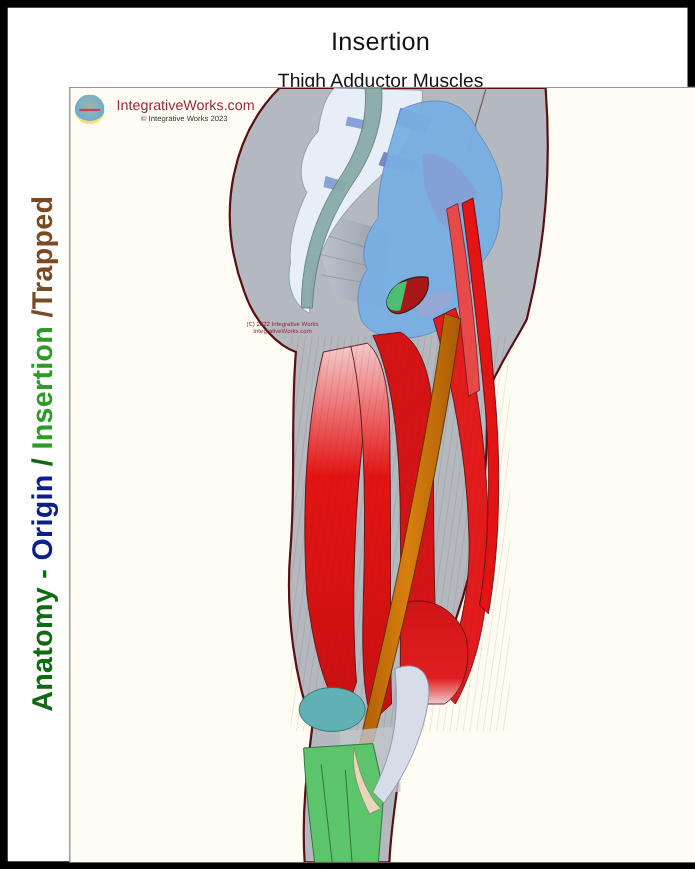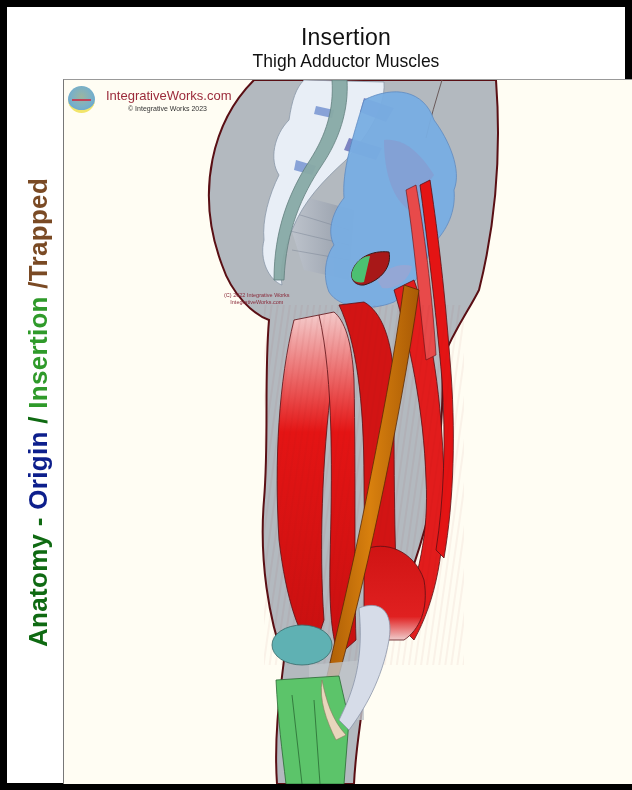--- a/index.html
+++ b/index.html
@@ -14,21 +14,21 @@
     }
     .header {
       position: absolute; left: 0; top: 0; width: 618px; height: 73px; text-align: center;
     }
     .title {
       position: absolute; left: 0; right: 0; top: 17px;
       font-size: 23px; color: #111; letter-spacing: 0.2px;
       text-align: center; margin-left: 60px;
     }
     .subtitle {
-      position: absolute; left: 0; right: 0; top: 44px;
+      position: absolute; left: 0; right: 0; top: 56px;
       font-size: 17.5px; color: #111; text-align: center; margin-left: 60px;
     }
     .side-label {
       position: absolute; left: 16px; top: 640px;
       transform: rotate(-90deg); transform-origin: 0 0;
       white-space: nowrap; font-size: 26px; font-weight: bold;
       letter-spacing: 0.3px;
     }
     .seg-green { color: #0f6a12; }
     .seg-blue { color: #0d1f8c; }

